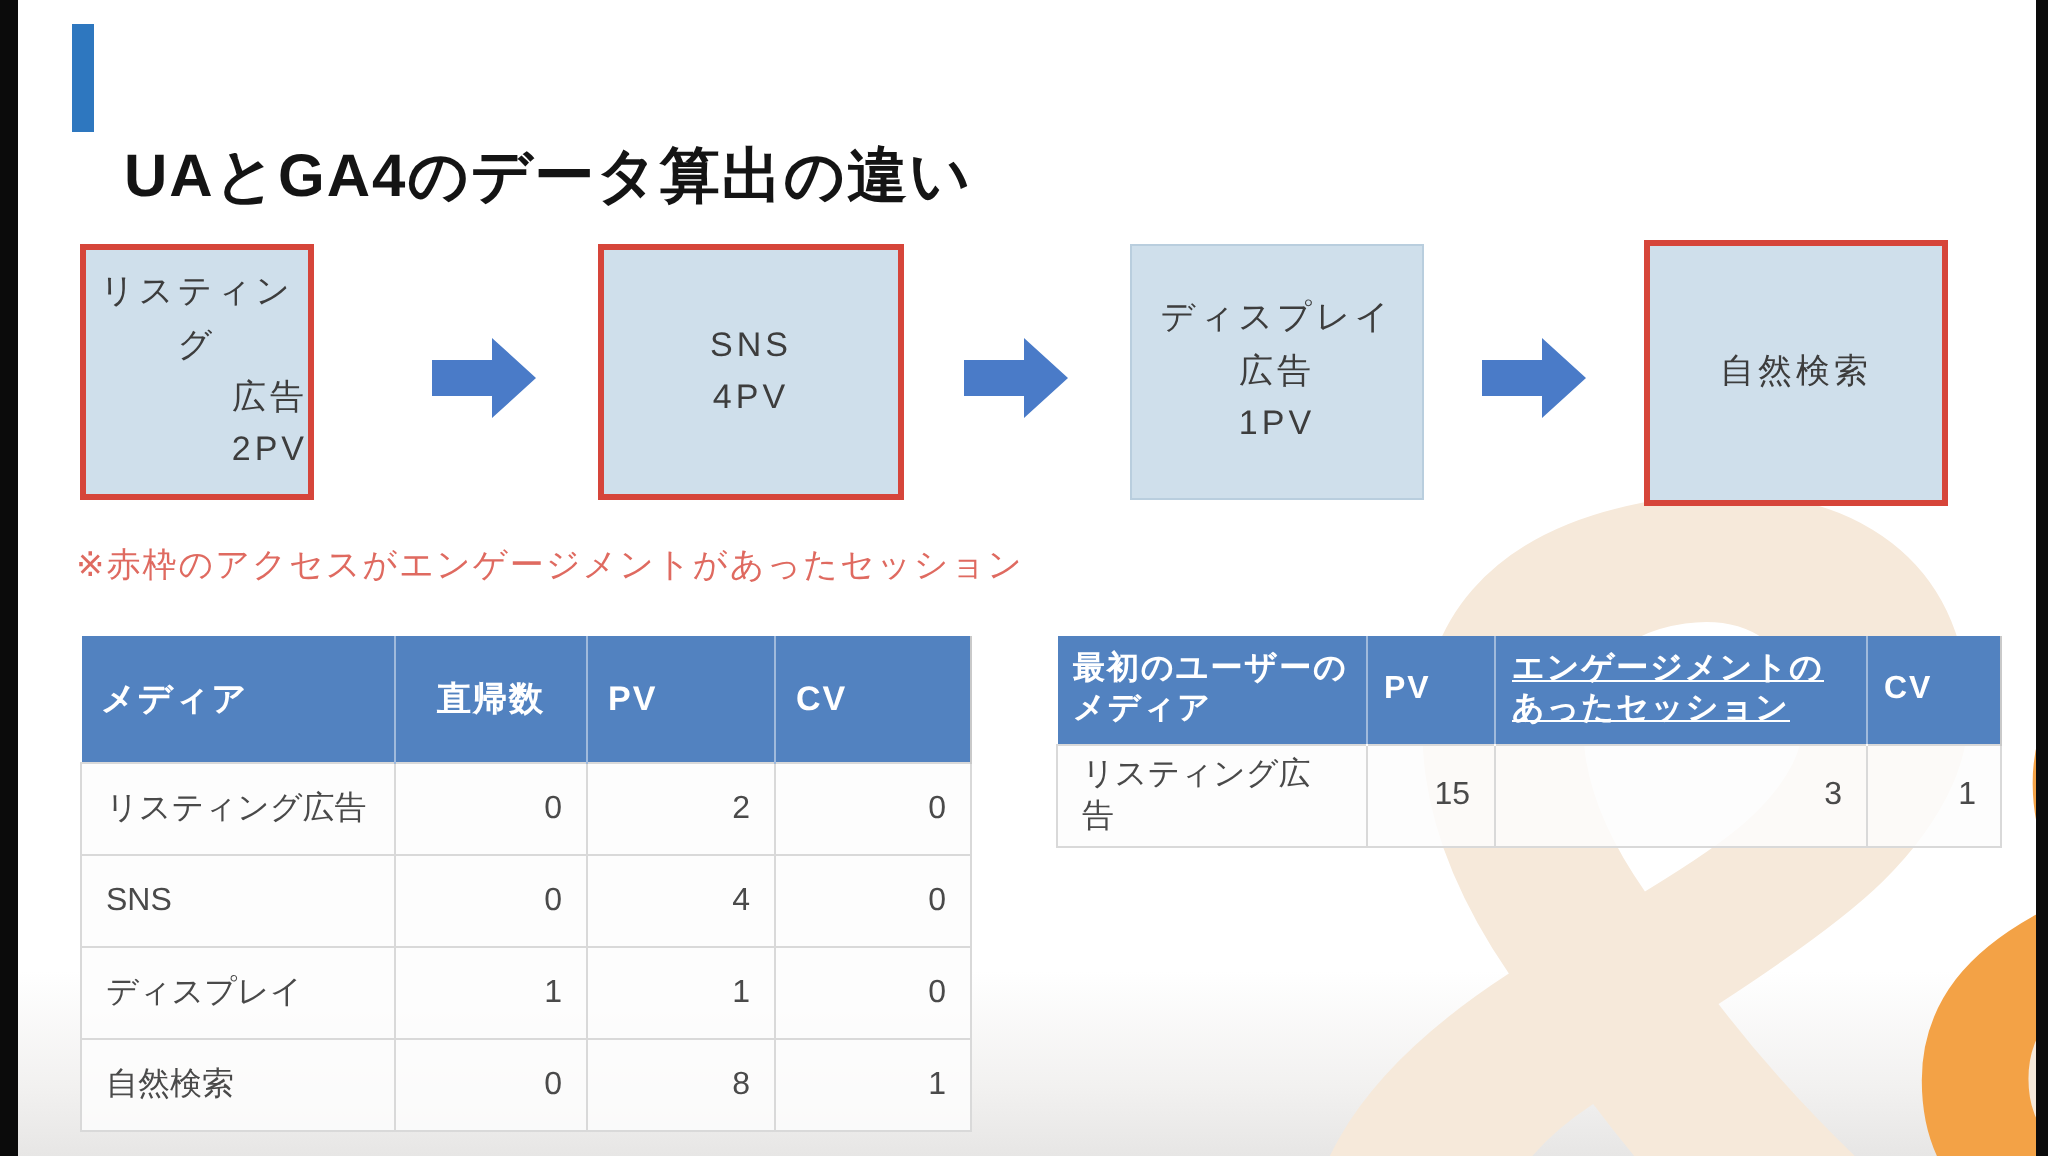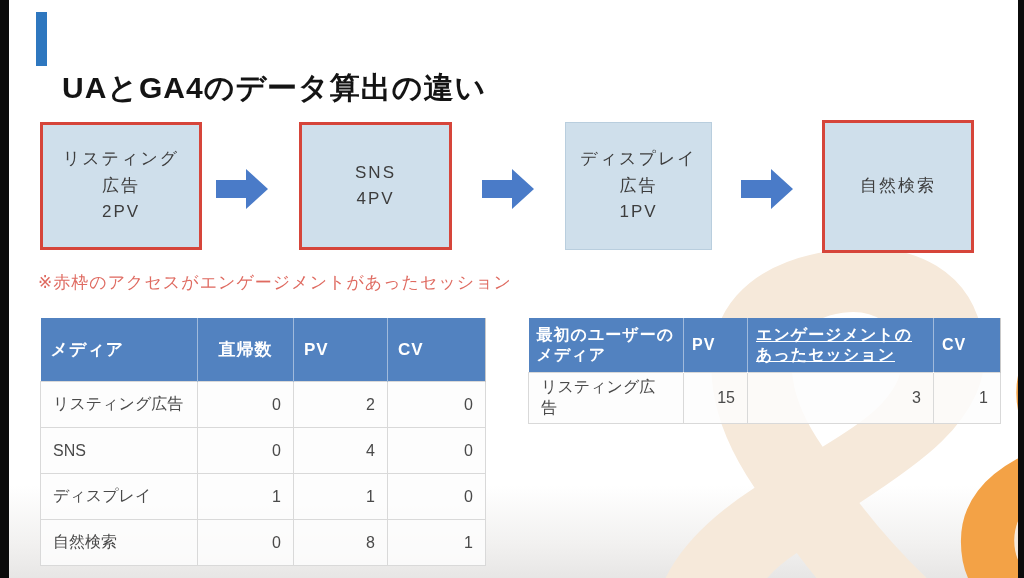--- a/index.html
+++ b/index.html
@@ -37,21 +37,21 @@
   }
 
   
   .flow-box {
     position:absolute; top:122px; height:128px; z-index:2;
     background:#cfdfeb; border:1px solid #b9cede;
     display:flex; flex-direction:column; align-items:center; justify-content:center;
     font-size:17px; color:#3d3d3d; line-height:1.55; text-align:center; letter-spacing:2px;
   }
   .flow-box.red { border:3px solid #d6453a; }
-  .box1 { left:40px;  width:162px; }
+  .box1 { left:40px;  width:117px;align-items:flex-end; }
   .box2 { left:299px; width:153px; }
   .box3 { left:565px; width:147px; }
   .box4 { left:822px; width:152px; top:120px; height:133px; }
 
   .flow-arrow { position:absolute; top:168px; z-index:2; }
   .arrow1 { left:216px; }
   .arrow2 { left:482px; }
   .arrow3 { left:741px; }
 
   .note {

